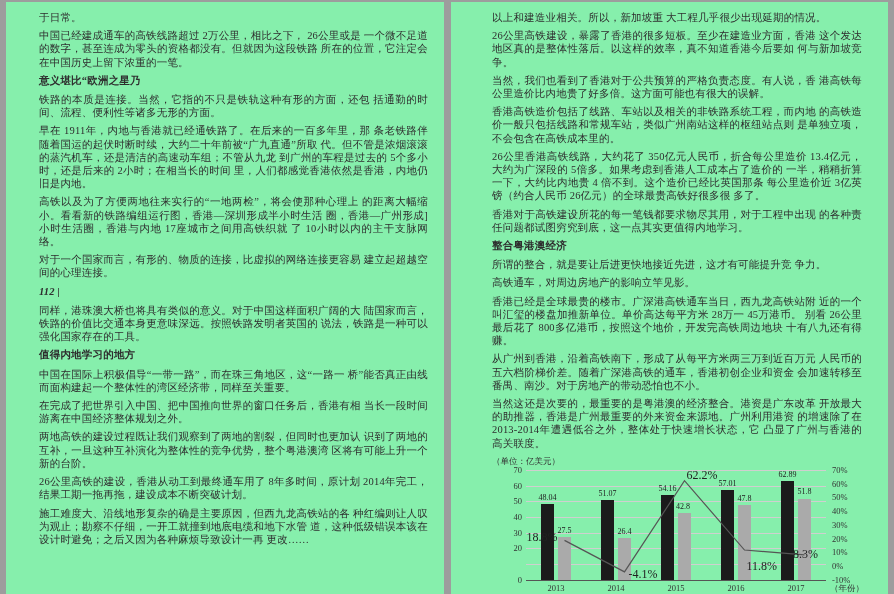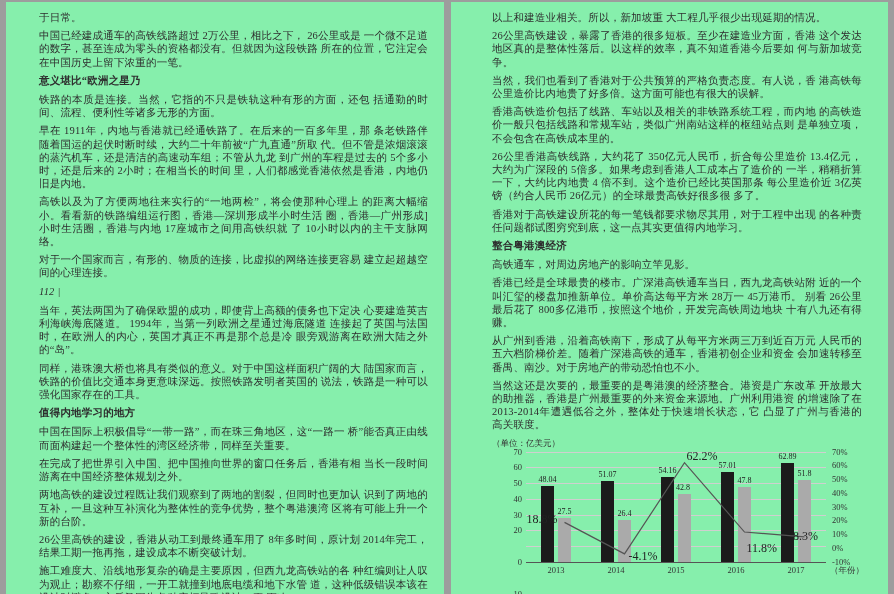--- a/index.html
+++ b/index.html
@@ -13,21 +13,21 @@
     position:absolute;top:2px;height:592px;background:#86efac;
     color:#2e2e2e;box-sizing:border-box;
   }
   .page-left{left:6px;width:438px;padding:9px 16px 4px 33px;}
   .page-right{left:451px;width:437px;padding:9px 26px 4px 41px;}
   .page p{
     margin:0 0 5px 0;font-size:10.5px;line-height:13.2px;
     text-align:justify;letter-spacing:0.2px;
   }
   .page p.heading{font-weight:bold;margin-top:3px;margin-bottom:6px;}
-  .page p.marker{font-weight:normal;font-style:italic;margin:2px 0 6px 0;}
+  .page p.marker{font-weight:bold;font-style:italic;margin:2px 0 6px 0;}
   
   .chart{position:relative;width:371px;height:158px;margin-top:6px;font-family:"Liberation Serif","DejaVu Serif",serif;}
   .chart-unit{position:absolute;left:0;top:0;font-size:8.5px;color:#333;font-family:Liberation Serif, serif;}
   .plot{position:absolute;left:34px;top:14px;width:300px;height:110px;}
   .gridline{position:absolute;left:0;width:100%;height:0;border-top:1px solid #cfcfcf;}
   .gridline.axis{border-top:1px solid #555;}
   .ytick-l{position:absolute;font-size:8.5px;color:#333;width:26px;text-align:right;left:4px;}
   .ytick-r{position:absolute;font-size:8.5px;color:#333;left:340px;text-align:left;width:34px;}
   .bar{position:absolute;bottom:0;width:13px;}
   .bar-label{position:absolute;font-size:8px;color:#222;width:34px;text-align:center;}
@@ -43,39 +43,39 @@
   <div class="page page-left">
     <div>
         <p class="body">于日常。</p>
         <p class="body">中国已经建成通车的高铁线路超过 2万公里，相比之下， 26公里或是 一个微不足道的数字，甚至连成为零头的资格都没有。但就因为这段铁路 所在的位置，它注定会在中国历史上留下浓重的一笔。</p>
         <p class="heading">意义堪比“欧洲之星乃</p>
         <p class="body">铁路的本质是连接。当然，它指的不只是铁轨这种有形的方面，还包 括通勤的时间、流程、便利性等诸多无形的方面。</p>
         <p class="body">早在 1911年，内地与香港就已经通铁路了。在后来的一百多年里，那 条老铁路伴随着国运的起伏时断时续，大约二十年前被“广九直通”所取 代。但不管是浓烟滚滚的蒸汽机车，还是清洁的高速动车组；不管从九龙 到广州的车程是过去的 5个多小时，还是后来的 2小时；在相当长的时间 里，人们都感觉香港依然是香港，内地仍旧是内地。</p>
         <p class="body">高铁以及为了方便两地往来实行的“一地两检”，将会使那种心理上 的距离大幅缩小。看看新的铁路编组运行图，香港—深圳形成半小时生活 圈，香港—广州形成]小时生活圈，香港与内地 17座城市之间用高铁织就 了 10小时以内的主干支脉网络。</p>
         <p class="body">对于一个国家而言，有形的、物质的连接，比虚拟的网络连接更容易 建立起超越空间的心理连接。</p>
         <p class="marker">112 |</p>
-        <p class="body">当年，英法两国为了确保欧盟的成功，即使背上高额的债务也下定决 心要建造英吉利海峡海底隧道。 1994年，当第一列欧洲之星通过海底隧道 连接起了英国与法国时，在欧洲人的内心，英国才真正不再是那个总是冷 眼旁观游离在欧洲大陆之外的“岛”。</p>
         <p class="body">同样，港珠澳大桥也将具有类似的意义。对于中国这样面积广阔的大 陆国家而言，铁路的价值比交通本身更意味深远。按照铁路发明者英国的 说法，铁路是一种可以强化国家存在的工具。</p>
         <p class="heading">值得内地学习的地方</p>
         <p class="body">中国在国际上积极倡导“一带一路”，而在珠三角地区，这“一路一 桥”能否真正由线而面构建起一个整体性的湾区经济带，同样至关重要。</p>
         <p class="body">在完成了把世界引入中国、把中国推向世界的窗口任务后，香港有相 当长一段时间游离在中国经济整体规划之外。</p>
         <p class="body">两地高铁的建设过程既让我们观察到了两地的割裂，但同时也更加认 识到了两地的互补，一旦这种互补演化为整体性的竞争优势，整个粤港澳湾 区将有可能上升一个新的台阶。</p>
         <p class="body">26公里高铁的建设，香港从动工到最终通车用了 8年多时间，原计划 2014年完工，结果工期一拖再拖，建设成本不断突破计划。</p>
         <p class="body">施工难度大、沿线地形复杂的确是主要原因，但西九龙高铁站的各 种红编则让人叹为观止；勘察不仔细，一开工就撞到地底电缆和地下水管 道，这种低级错误本该在设计时避免；之后又因为各种麻烦导致设计一再 更改……</p>
       </div>
   </div>
   <div class="page page-right">
     <div>
         <p class="body">以上和建造业相关。所以，新加坡重 大工程几乎很少出现延期的情况。</p>
         <p class="body">26公里高铁建设，暴露了香港的很多短板。至少在建造业方面，香港 这个发达地区真的是整体性落后。以这样的效率，真不知道香港今后要如 何与新加坡竞争。</p>
         <p class="body">当然，我们也看到了香港对于公共预算的严格负责态度。有人说，香 港高铁每公里造价比内地贵了好多倍。这方面可能也有很大的误解。</p>
         <p class="body">香港高铁造价包括了线路、车站以及相关的非铁路系统工程，而内地 的高铁造价一般只包括线路和常规车站，类似广州南站这样的枢纽站点则 是单独立项，不会包含在高铁成本里的。</p>
         <p class="body">26公里香港高铁线路，大约花了 350亿元人民币，折合每公里造价 13.4亿元，大约为广深段的 5倍多。如果考虑到香港人工成本占了造价的 一半，稍稍折算一下，大约比内地贵 4 倍不到。这个造价已经比英国那条 每公里造价近 3亿英镑（约合人民币 26亿元）的全球最贵高铁好很多很 多了。</p>
         <p class="body">香港对于高铁建设所花的每一笔钱都要求物尽其用，对于工程中出现 的各种责任问题都试图穷究到底，这一点其实更值得内地学习。</p>
         <p class="heading">整合粤港澳经济</p>
+        <p class="body">所谓的整合，就是要让后进更快地接近先进，这才有可能提升竞 争力。</p>
         <p class="body">高铁通车，对周边房地产的影响立竿见影。</p>
         <p class="body">香港已经是全球最贵的楼市。广深港高铁通车当日，西九龙高铁站附 近的一个叫汇玺的楼盘加推新单位。单价高达每平方米 28万一 45万港币。 别看 26公里最后花了 800多亿港币，按照这个地价，开发完高铁周边地块 十有八九还有得赚。</p>
         <p class="body">从广州到香港，沿着高铁南下，形成了从每平方米两三万到近百万元 人民币的五六档阶梯价差。随着广深港高铁的通车，香港初创企业和资金 会加速转移至番禺、南沙。对于房地产的带动恐怕也不小。</p>
         <p class="body">当然这还是次要的，最重要的是粤港澳的经济整合。港资是广东改革 开放最大的助推器，香港是广州最重要的外来资金来源地。广州利用港资 的增速除了在 2013-2014年遭遇低谷之外，整体处于快速增长状态，它 凸显了广州与香港的高关联度。</p>
       </div>
     <div class="chart">
       <div class="chart-unit">（单位：亿美元）</div>
       <div class="year-suffix">（年份）</div>
       <div class="plot">
           <div class="gridline axis" style="top: 110px;"></div>

